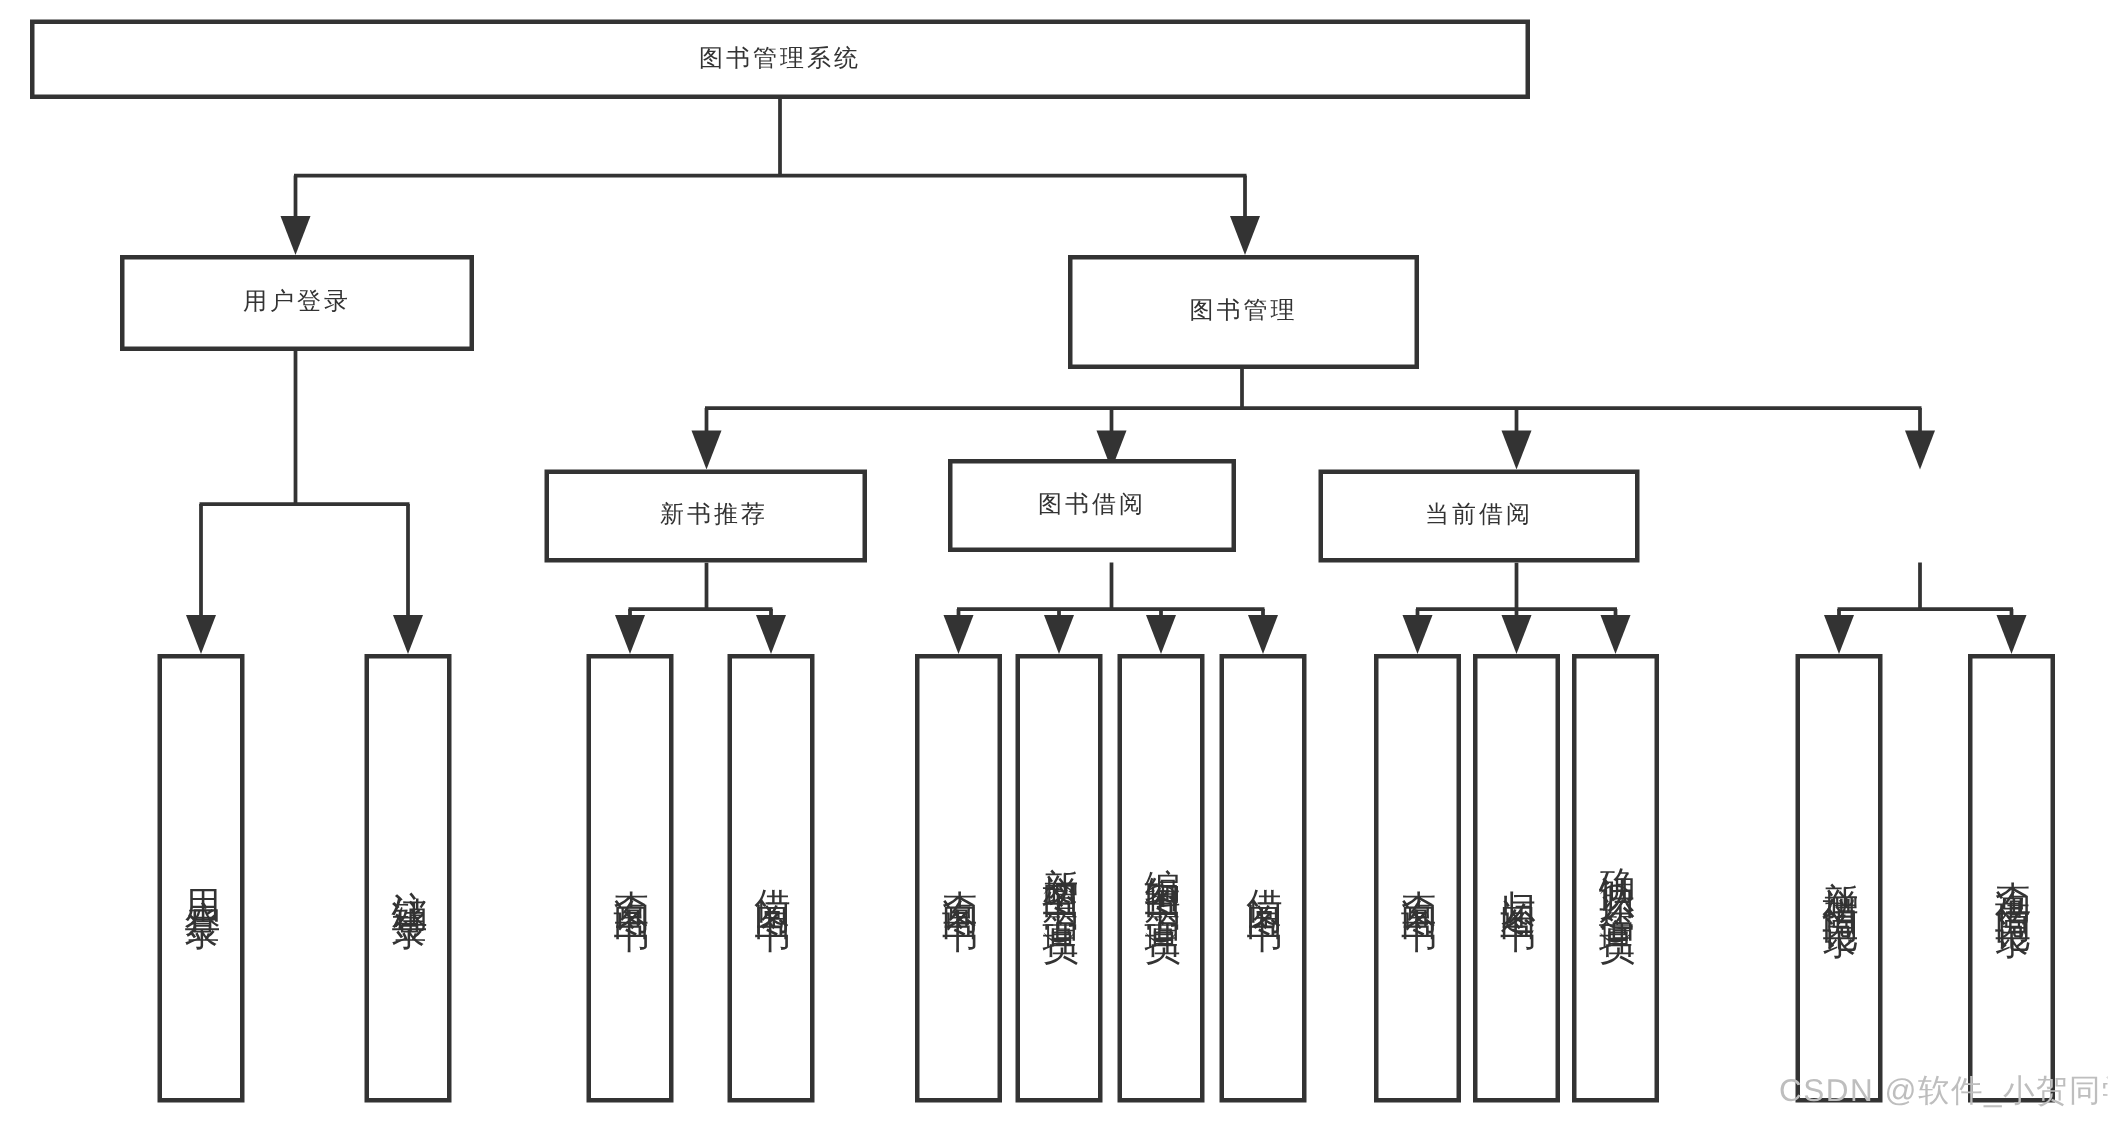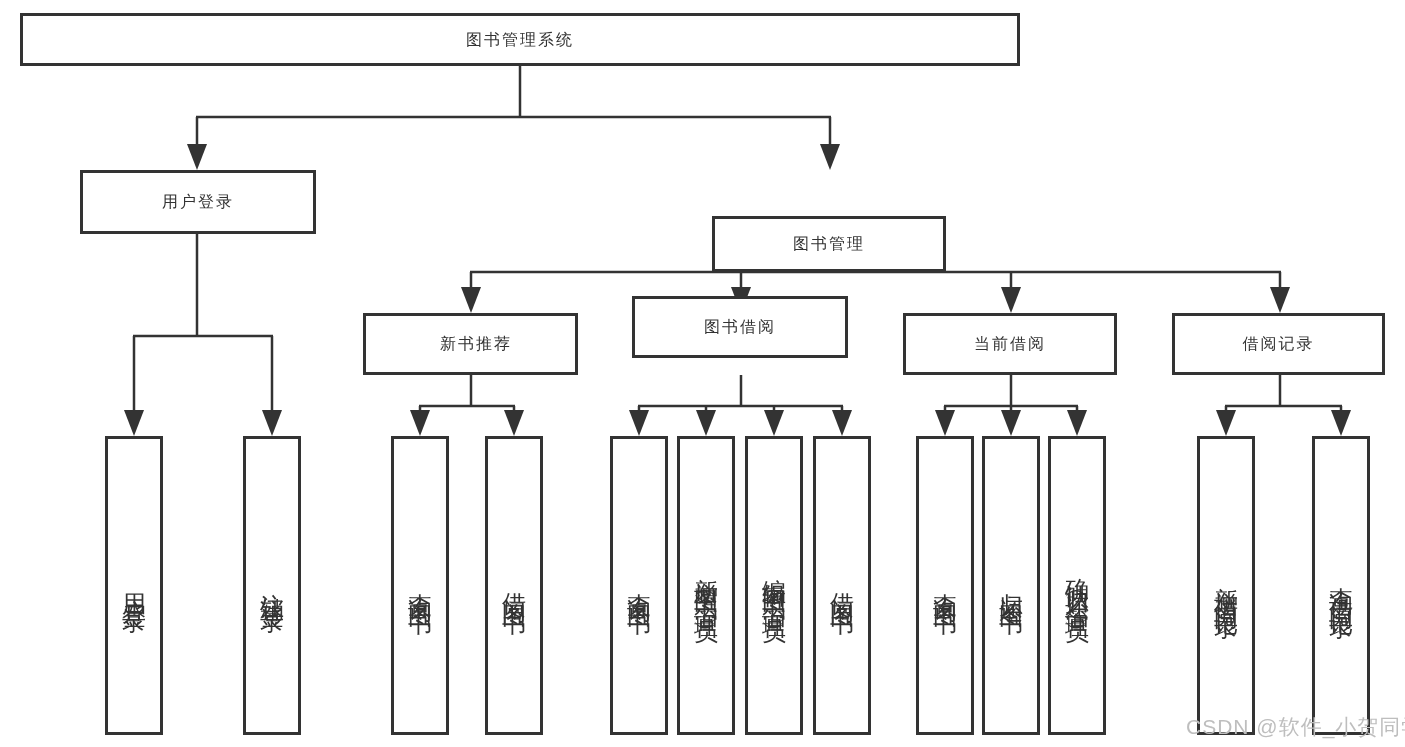--- a/index.html
+++ b/index.html
@@ -136,35 +136,32 @@
     <polygon points="1331,410 1351,410 1341,436"></polygon>
   </svg>
 
   <div class="box" style="left:20px; top:13px; width:1000px; height:53px;">
     <span class="hlabel">图书管理系统</span>
   </div>
 
   <div class="box" style="left:80px; top:170px; width:236px; height:64px;">
     <span class="hlabel">用户登录</span>
   </div>
-  <div class="box" style="left:712px; top:170px; width:234px; height:56px;margin-top:46px;">
+  <div class="box" style="left:712px; top:170px; width:234px; height:76px;">
     <span class="hlabel">图书管理</span>
   </div>
 
   <div class="box" style="left:363px; top:313px; width:215px; height:62px;padding-left:11px;">
     <span class="hlabel">新书推荐</span>
   </div>
-  <div class="box" style="left:632px; top:296px; width:216px; height:62px;">
+  <div class="box" style="left:632px; top:306px; width:192px; height:62px;">
     <span class="hlabel">图书借阅</span>
   </div>
-  <div class="box" style="left:903px; top:313px; width:214px; height:62px;">
+  <div class="box" style="left:879px; top:313px; width:214px; height:62px;">
     <span class="hlabel">当前借阅</span>
-  </div>
-  <div class="box" style="left:1172px; top:313px; width:213px; height:62px;">
-    <span class="hlabel">借阅记录</span>
   </div>
 
   <div class="box leaf" style="left:105px;">
     <span class="vlabel">用户登录</span>
   </div>
   <div class="box leaf" style="left:243px;">
     <span class="vlabel">注销登录</span>
   </div>
 
   <div class="box leaf" style="left:391px;">

